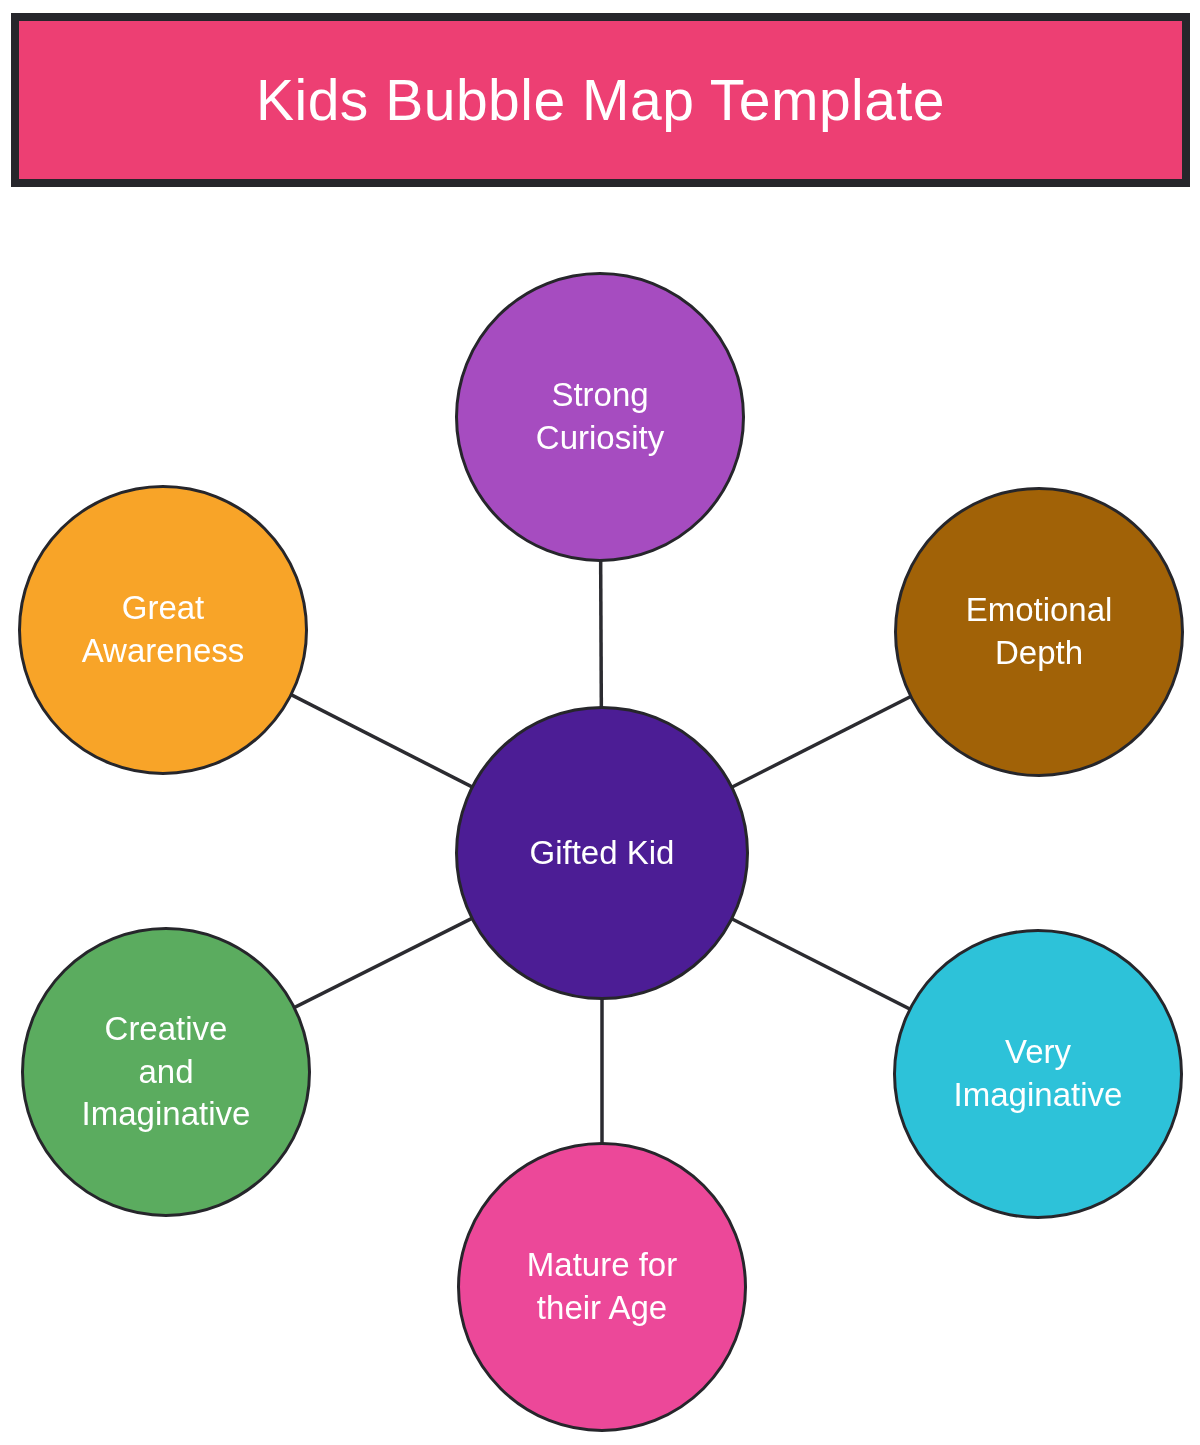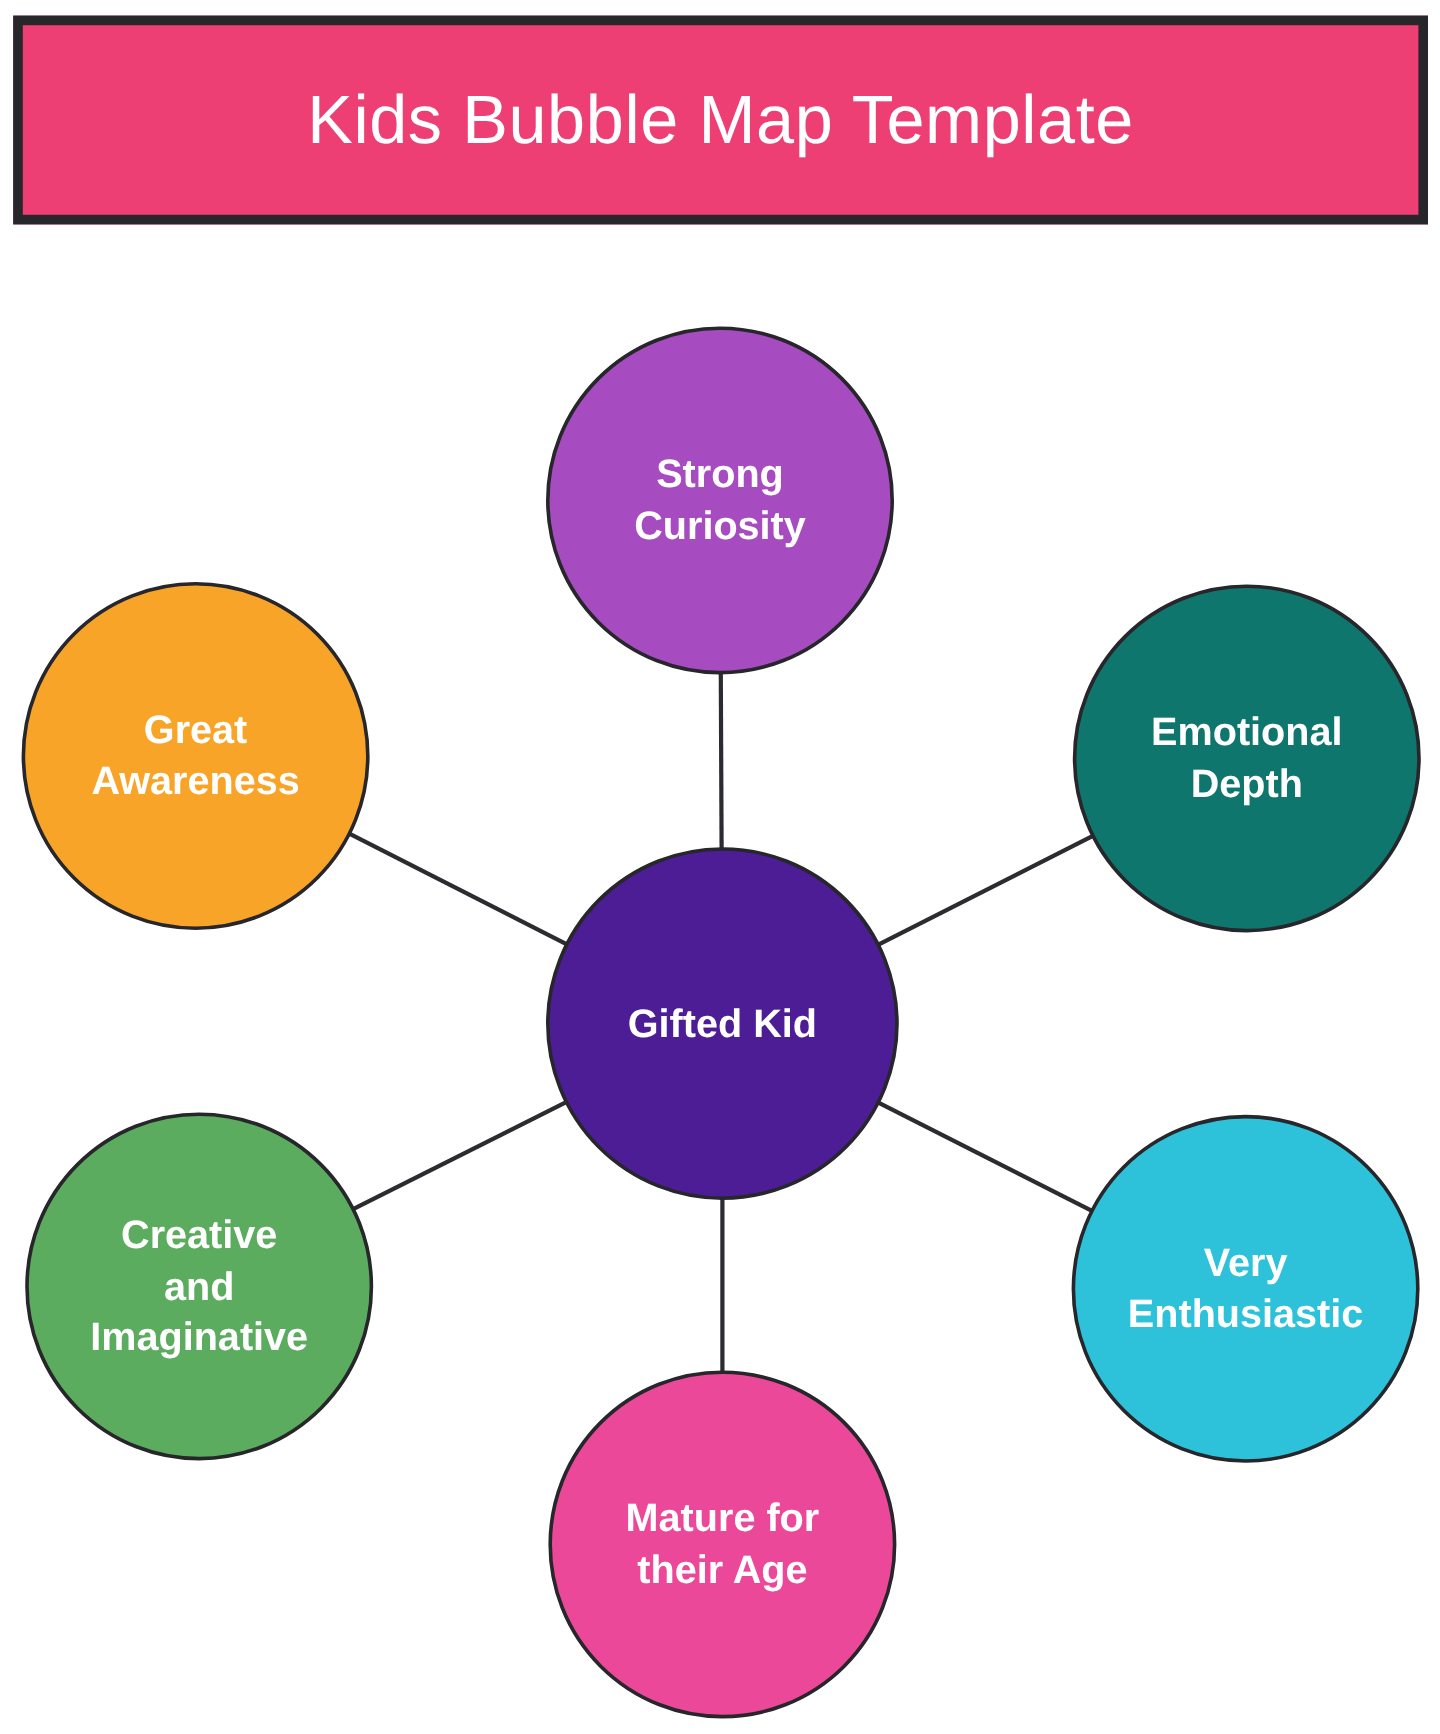--- a/index.html
+++ b/index.html
@@ -59,28 +59,28 @@
     height: 290px;
     box-sizing: border-box;
     border: 3px solid #26262b;
     border-radius: 50%;
     display: flex;
     align-items: center;
     justify-content: center;
     text-align: center;
     color: #ffffff;
     font-size: 33px;
-    font-weight: bold;
+    font-weight: normal;
     line-height: 1.3;
     white-space: pre-line;
   }
   .bubble-center        { left: 455px; top: 706px; width: 294px; height: 294px; background: #4c1d95; }
   .bubble-top           { left: 455px; top: 272px; background: #a64cc0; }
   .bubble-top-left      { left: 18px;  top: 485px; background: #f8a428; }
-  .bubble-top-right     { left: 894px; top: 487px; background: #0f766e; }
+  .bubble-top-right     { left: 894px; top: 487px; background: #a16207; }
   .bubble-bottom-left   { left: 21px;  top: 927px; background: #5bac5f; }
   .bubble-bottom-right  { left: 893px; top: 929px; background: #2dc2d9; }
   .bubble-bottom        { left: 457px; top: 1142px; background: #ec4899; }
 </style>
 </head>
 <body>
 
 <div class="canvas">
 
   <div class="banner">
@@ -116,21 +116,21 @@
   </div>
 
   <div class="bubble bubble-bottom-left">
     <span>Creative
 and
 Imaginative</span>
   </div>
 
   <div class="bubble bubble-bottom-right">
     <span>Very
-Enthusiastic</span>
+Imaginative</span>
   </div>
 
   <div class="bubble bubble-bottom">
     <span>Mature for
 their Age</span>
   </div>
 
 </div>
 
 </body></html>

